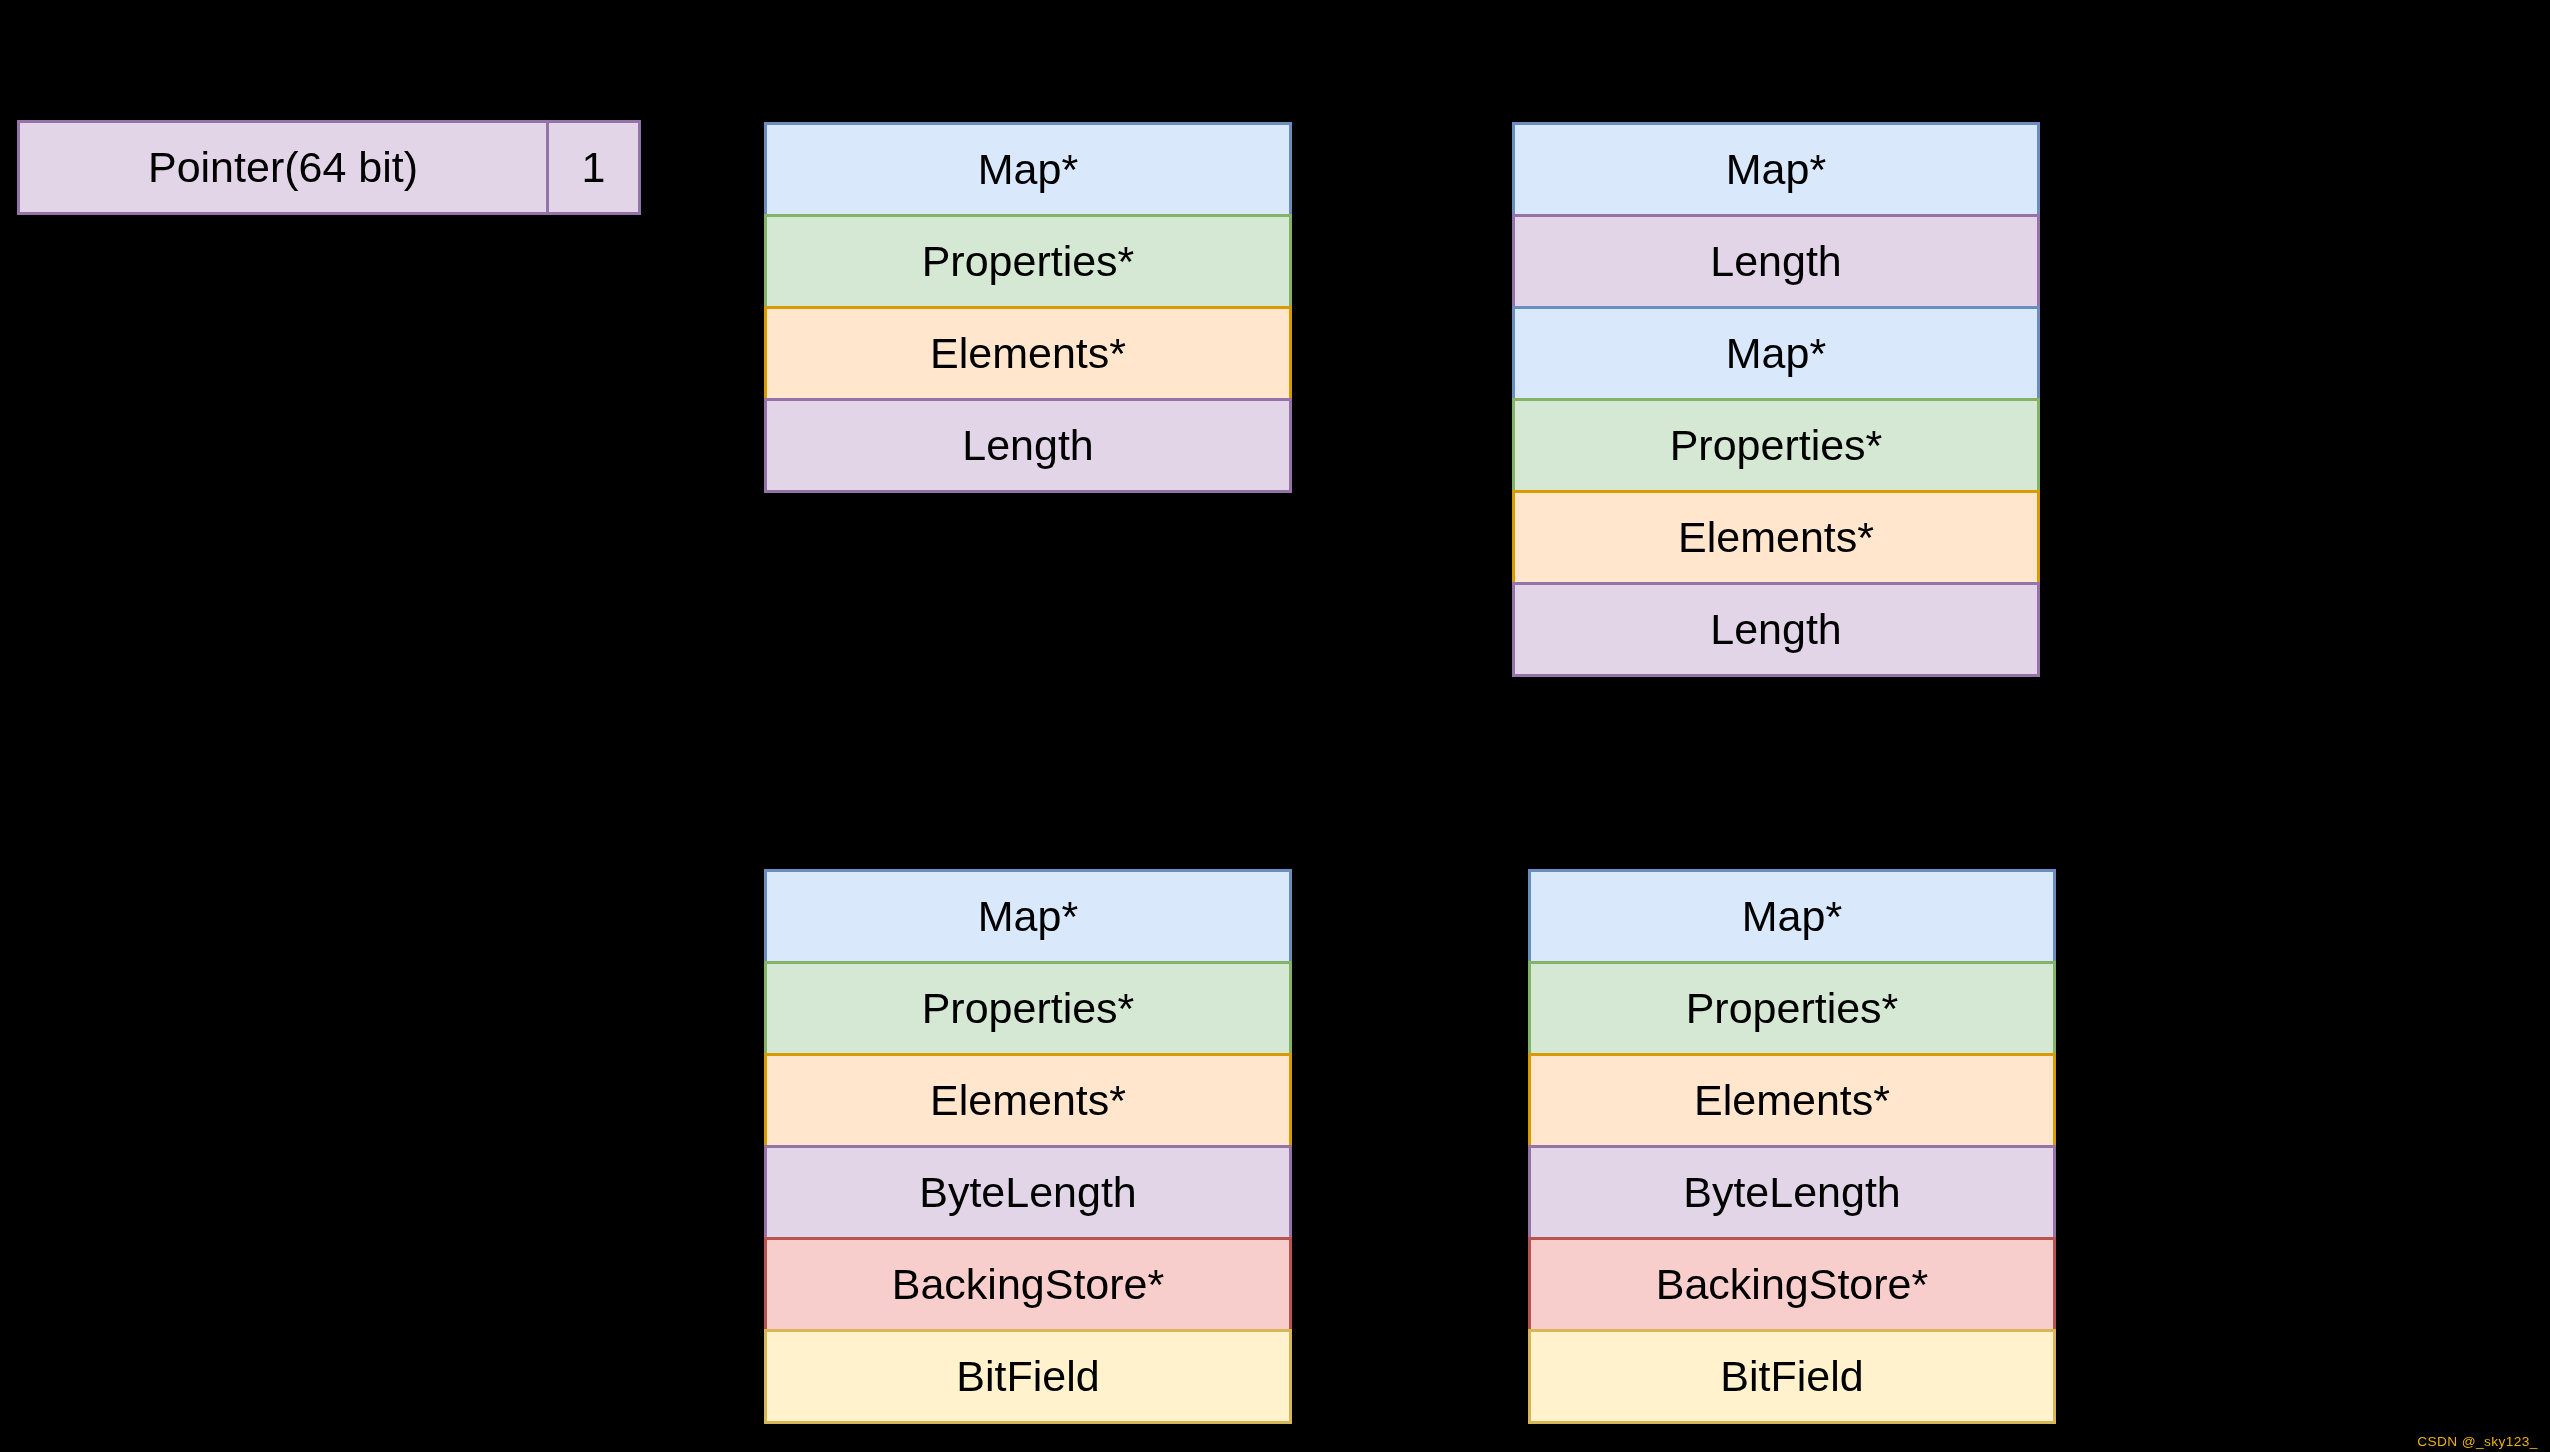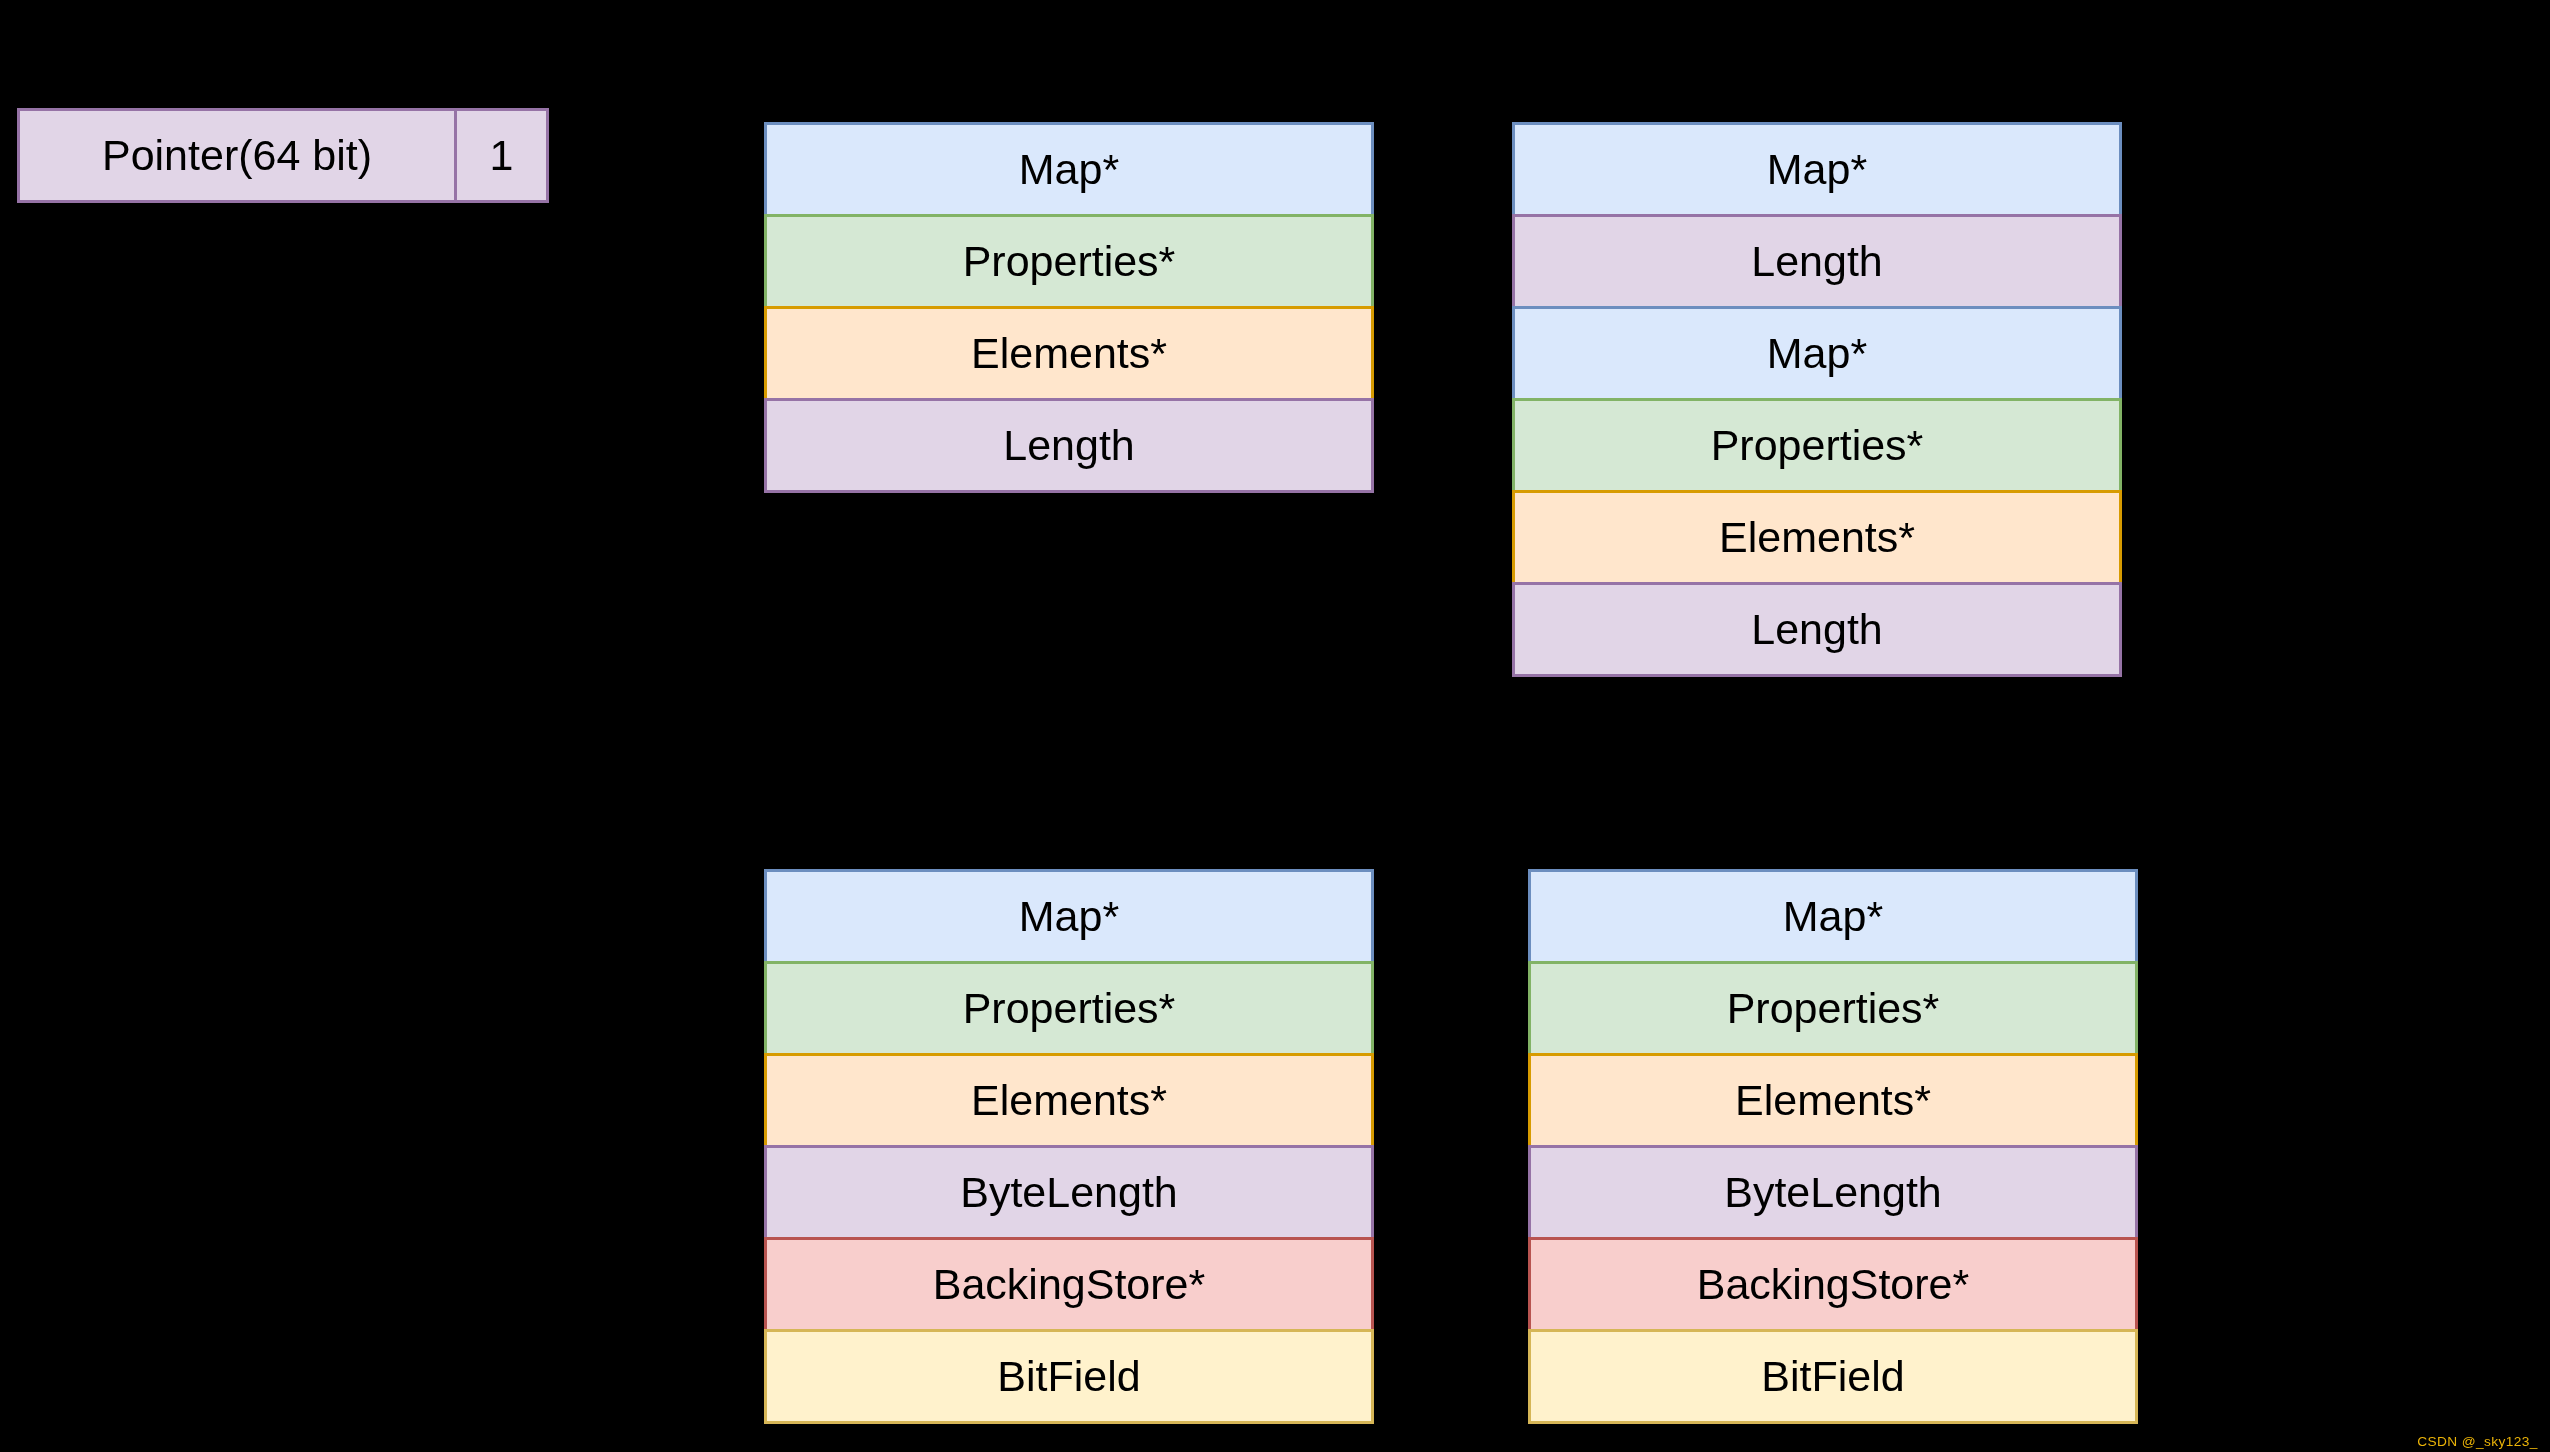--- a/index.html
+++ b/index.html
@@ -14,39 +14,39 @@
     background: #000000;
     overflow: hidden;
     font-family: "Liberation Sans", sans-serif;
   }
   
   .stack {
     position: absolute;
   }
   .row {
     box-sizing: border-box;
-    width: 610px;
+    width: 528px;
     height: 95px;
     border: 3.1px solid #000;
     display: flex;
     align-items: center;
     justify-content: center;
     font-size: 43px;
     color: #000000;
     white-space: nowrap;
   }
   .row + .row {
     margin-top: -3.1px; 
   }
   
   .pointer-box {
     position: absolute;
     left: 17px;
-    top: 108px;
-    width: 532px;
+    top: 120px;
+    width: 624px;
     height: 95px;
     box-sizing: border-box;
     border: 3.1px solid transparent; 
     display: flex;
   }
   .pcell {
     display: flex;
     align-items: center;
     justify-content: center;
     font-size: 43px;

